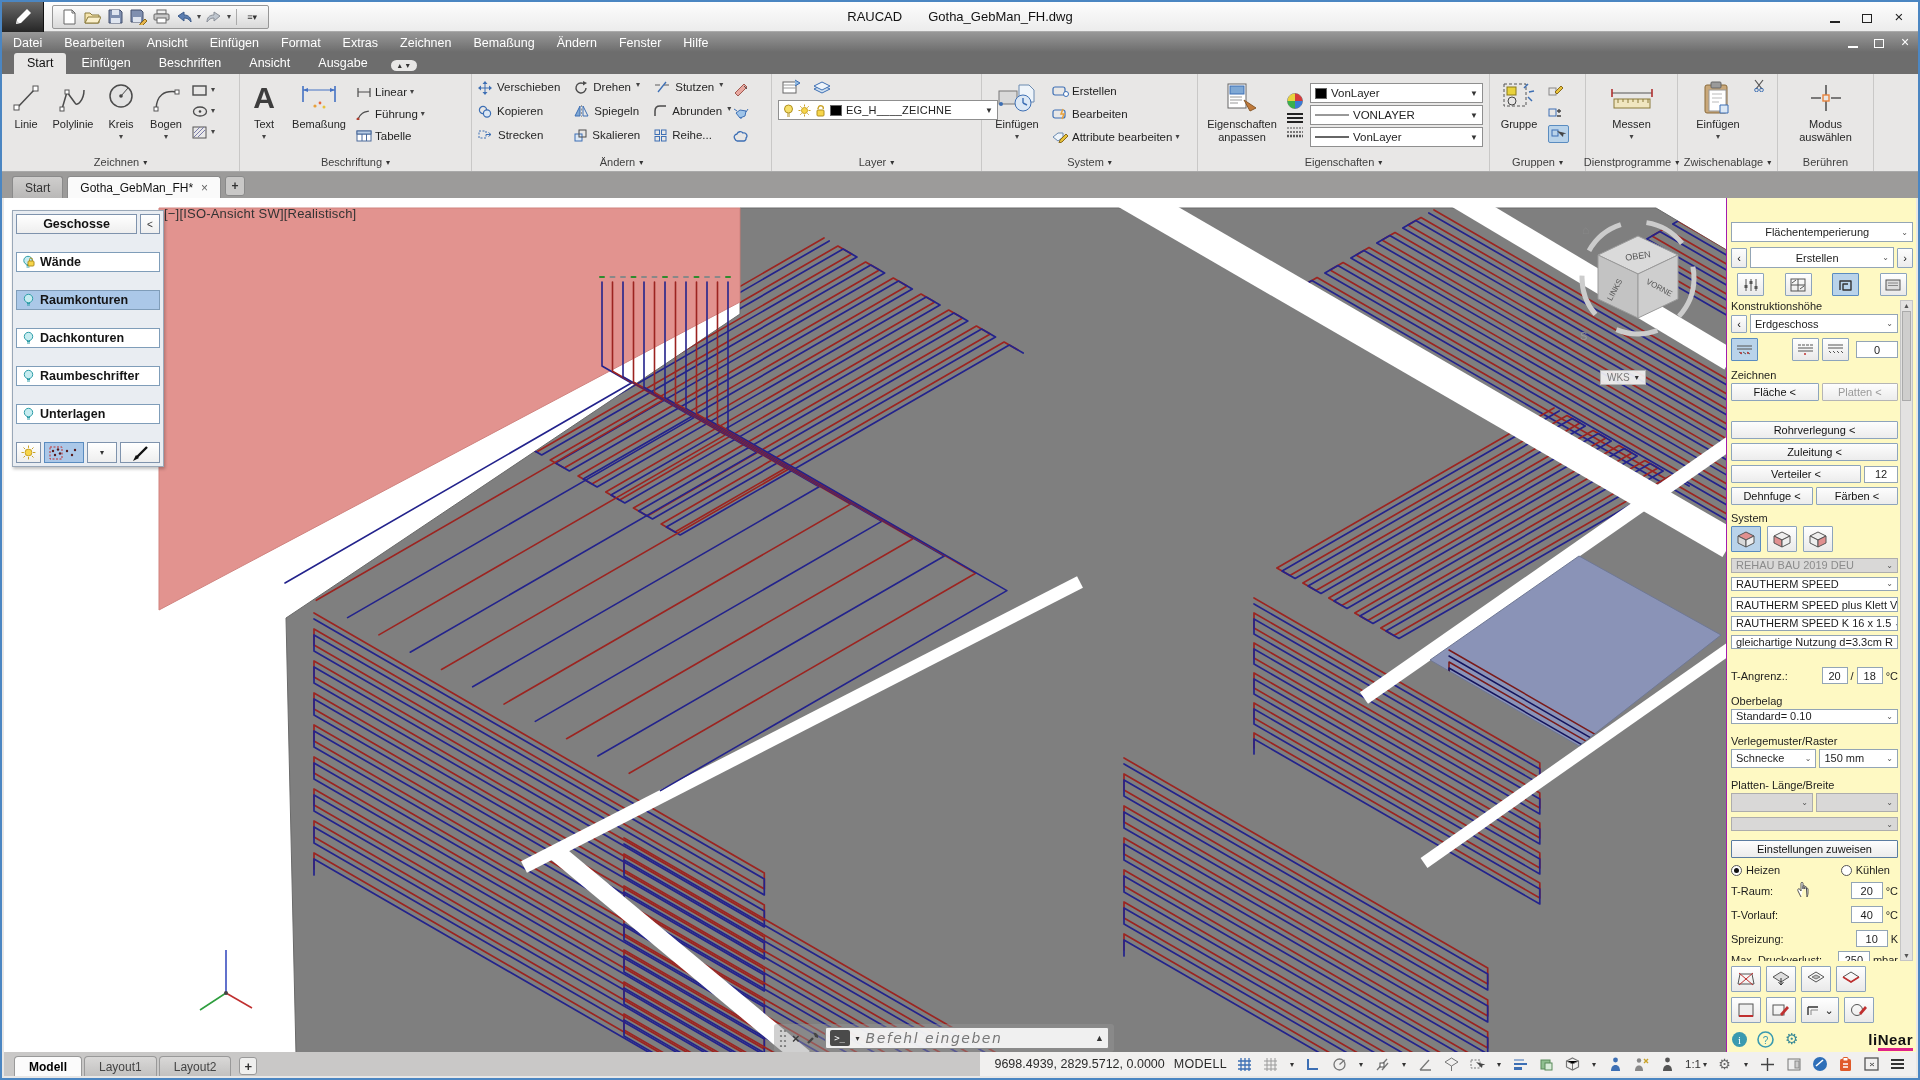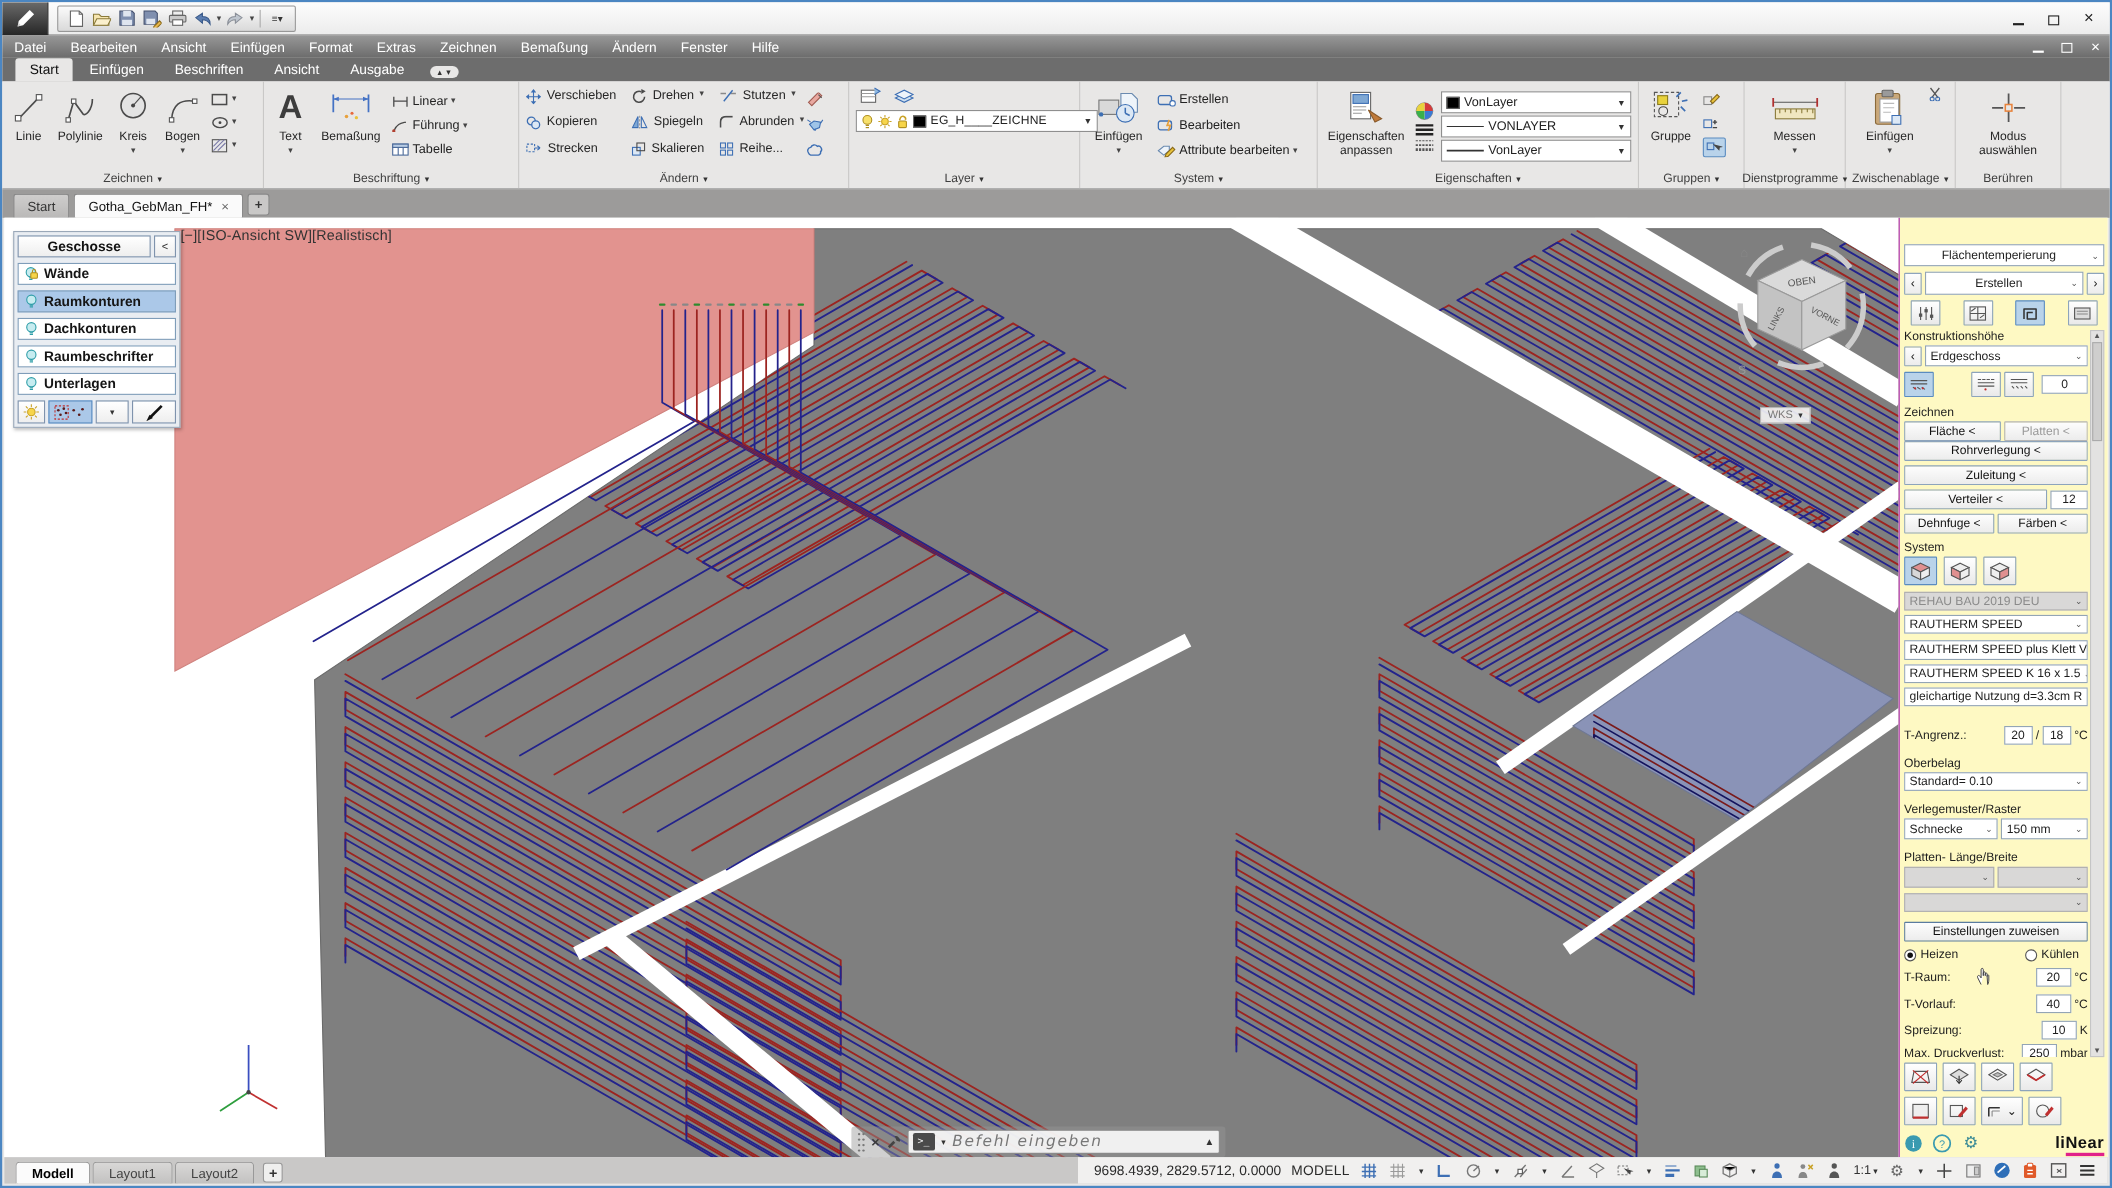--- a/index.html
+++ b/index.html
@@ -50,21 +50,21 @@
 
 .doctabs{height:26px;background:#9c9b9a;display:flex;align-items:flex-end;padding-left:10px;gap:4px}
 .dtab{height:22px;display:flex;align-items:center;gap:8px;padding:0 12px;font-size:12px;background:linear-gradient(#cfcecd,#b9b8b7);color:#333;border:1px solid #8a8a8a;border-bottom:none;border-radius:3px 3px 0 0}
 .dtab.active{background:#fafafa;color:#111}
 .dplus{width:20px;height:20px;margin-bottom:2px;background:#c9c8c7;border:1px solid #8a8a8a;border-radius:3px;display:flex;align-items:center;justify-content:center;font-weight:700;color:#333}
 
 .main{position:absolute;top:196px;left:2px;right:2px;bottom:26px;background:#fff}
 .canvas{position:absolute;left:0;top:0;right:190px;bottom:0;overflow:hidden;background:#fff}
 .vplabel{position:absolute;left:160px;top:8px;font-size:13px;color:#333;letter-spacing:.2px}
 
-.palette{position:absolute;left:8px;top:12px;width:152px;background:#e9edf2;border:1px solid #9aa8b8;padding:3px;display:flex;flex-direction:column;gap:5px;box-shadow:1px 2px 3px rgba(0,0,0,.25)}
+.palette{position:absolute;left:8px;top:12px;width:152px;background:#e9edf2;border:1px solid #9aa8b8;padding:3px;display:flex;flex-direction:column;gap:18px;box-shadow:1px 2px 3px rgba(0,0,0,.25)}
 .phead{display:flex;gap:3px}
 .pheadbtn{flex:1;background:linear-gradient(#fff,#eee);border:1px solid #7f93ad;font-weight:700;font-size:12.5px;text-align:center;padding:2px 0;color:#111}
 .psq{width:20px;background:linear-gradient(#fff,#eee);border:1px solid #7f93ad;display:flex;align-items:center;justify-content:center;font-size:10px;color:#333}
 .pitem{display:flex;align-items:center;gap:5px;background:#fff;border:1px solid #7f9db9;height:20px;padding:0 5px;font-size:12.5px;font-weight:700;color:#151515}
 .pitem.sel{background:#abc8e8}
 .pfoot{display:flex;gap:3px}
 .pfbtn{width:25px;height:21px;background:linear-gradient(#fff,#eee);border:1px solid #7f93ad;display:flex;align-items:center;justify-content:center}
 .pfbtn.sel{background:#abc8e8;border-color:#5a8cc0}
 
 .cmdbar{position:absolute;left:770px;top:826px;width:340px;height:28px;display:flex;align-items:center;gap:5px;background:rgba(150,150,150,.45);border-radius:3px;padding:0 5px}
@@ -166,20 +166,21 @@
         <svg width="18" height="14">
           <path d="M15 6 L9 2 v3 c-5 0 -7 3 -7 7 c2-3 4-4 7-4 v3 z" fill="#bfc6cf" stroke="#8a8f98"></path>
         </svg>
       </span>
     <span class="chev">▾</span>
     <span class="qsep"></span>
     <span class="qbtn">
         <span style="font-size:9px;color:#333">≡▾</span>
       </span>
   </div>
+  <div class="titlecenter"><b>RAUCAD</b><span>Gotha_GebMan_FH.dwg</span></div>
   <div class="winctrl">
     <span class="wc">
         <span class="minbar"></span>
       </span>
     <span class="wc">
         <span class="maxbox"></span>
       </span>
     <span class="wc" style="font-size:15px">×</span>
   </div>
 </div>
@@ -990,21 +991,21 @@
                 <path d="M2 8 l2 2 m2 -2 l2 2 m2 -2 l2 2 m2 -2 l2 2" stroke="#555"></path>
               </svg>
             </span>
           <span class="numin" style="width:42px;margin-left:4px">0</span>
         </div>
         <div class="sect" style="margin-top:8px">Zeichnen</div>
         <div class="srowp">
           <span class="wbtn" style="flex:1.15">Fläche &lt;</span>
           <span class="wbtn dis" style="flex:1">Platten &lt;</span>
         </div>
-        <span class="wbtn" style="margin-top:0">Rohrverlegung &lt;</span>
+        <span class="wbtn" style="margin-top:20px">Rohrverlegung &lt;</span>
         <span class="wbtn" style="margin-top:4px">Zuleitung &lt;</span>
         <div class="srowp" style="margin-top:4px">
           <span class="wbtn" style="flex:1">Verteiler &lt;</span>
           <span class="numin" style="width:34px">12</span>
         </div>
         <div class="srowp" style="margin-top:4px">
           <span class="wbtn" style="flex:1">Dehnfuge &lt;</span>
           <span class="wbtn" style="flex:1">Färben &lt;</span>
         </div>
         <div class="sect" style="margin-top:7px">System</div>

